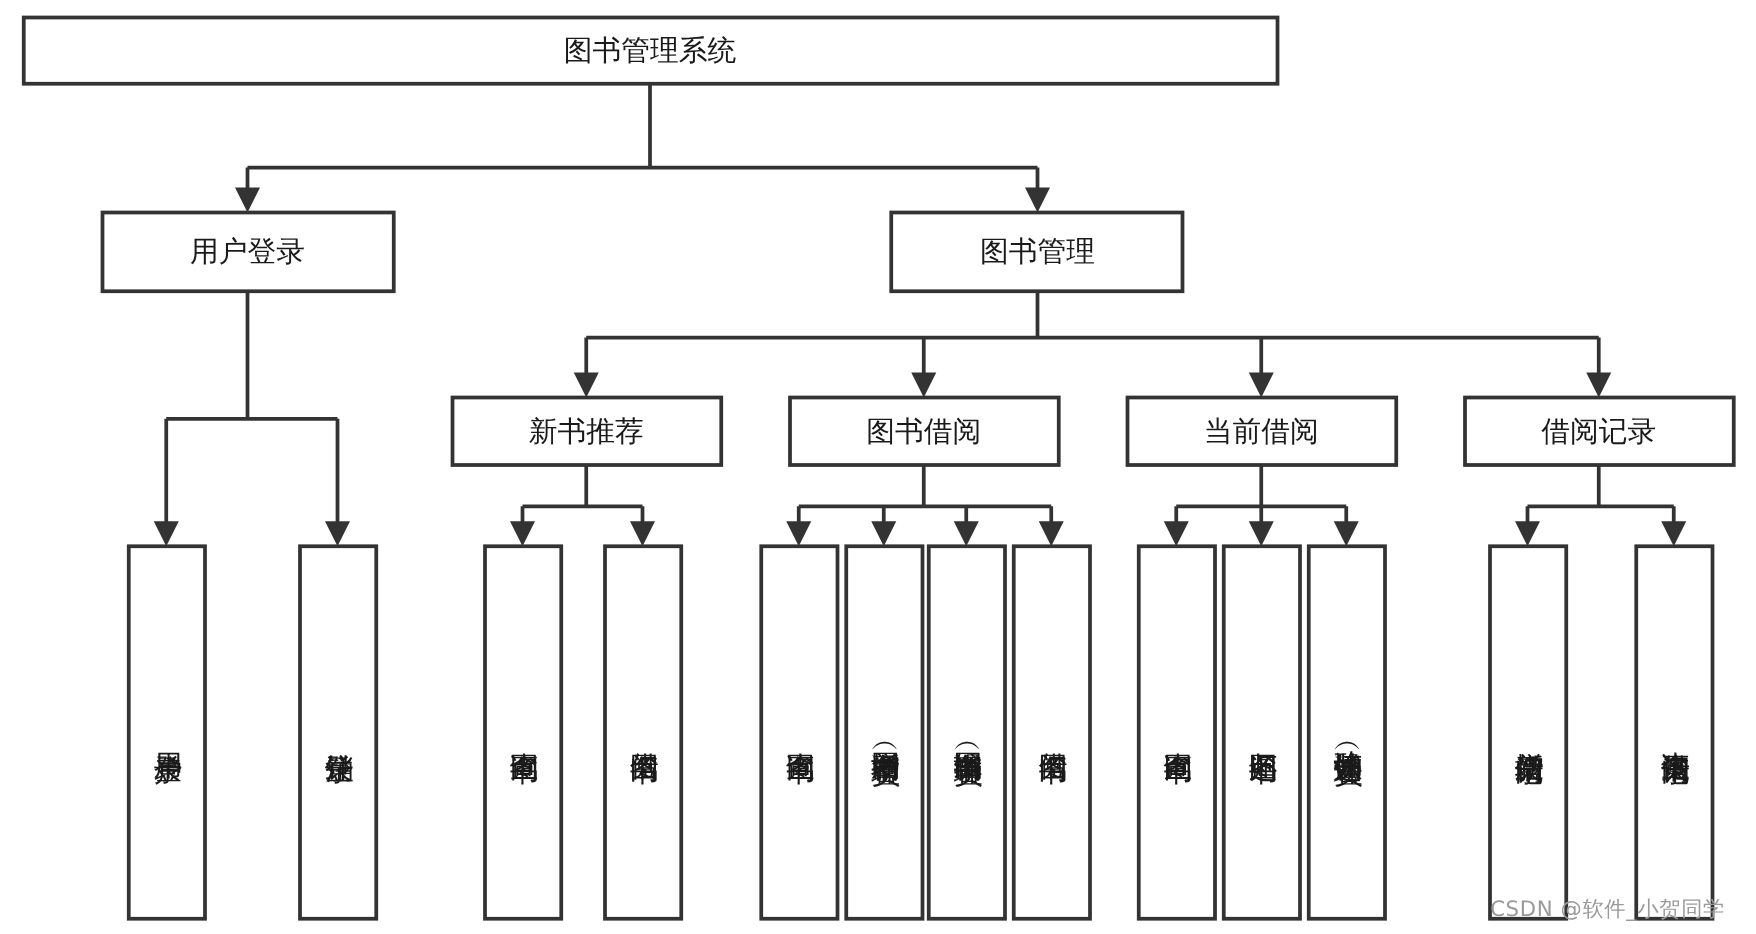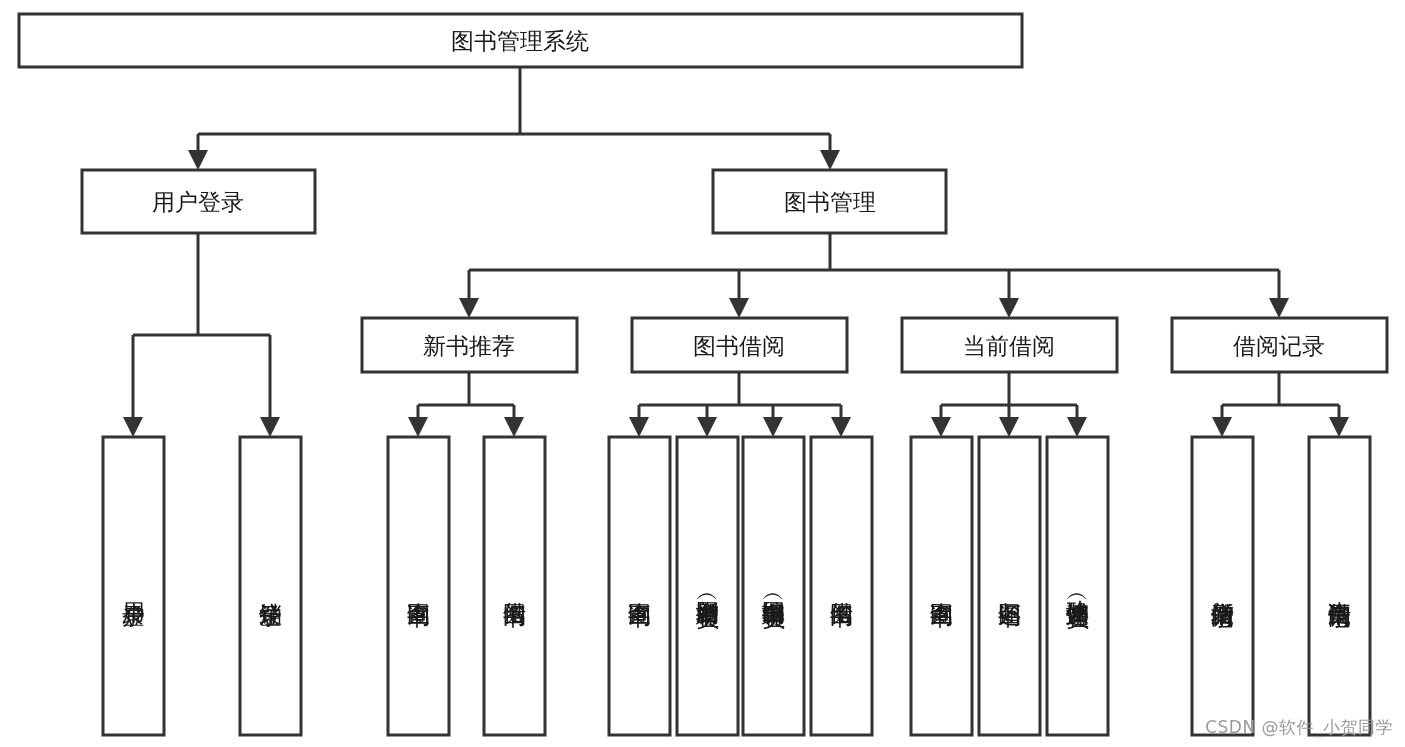--- a/index.html
+++ b/index.html
@@ -61,21 +61,21 @@
     font-family: "DejaVu Sans", "Liberation Sans", sans-serif;
     font-size: 23px;
     line-height: 1.18;
     letter-spacing: 1px;
     color: #1a1a1a;
     white-space: nowrap;
     text-align: center;
   }
   .watermark {
     position: absolute;
-    right: 12px;
+    right: 25px;
     bottom: 8px;
     font-family: "DejaVu Sans", "Liberation Sans", sans-serif;
     font-size: 17px;
     color: #9a9a9a;
     letter-spacing: 0.5px;
     white-space: nowrap;
   }
 </style>
 </head>
 <body>

